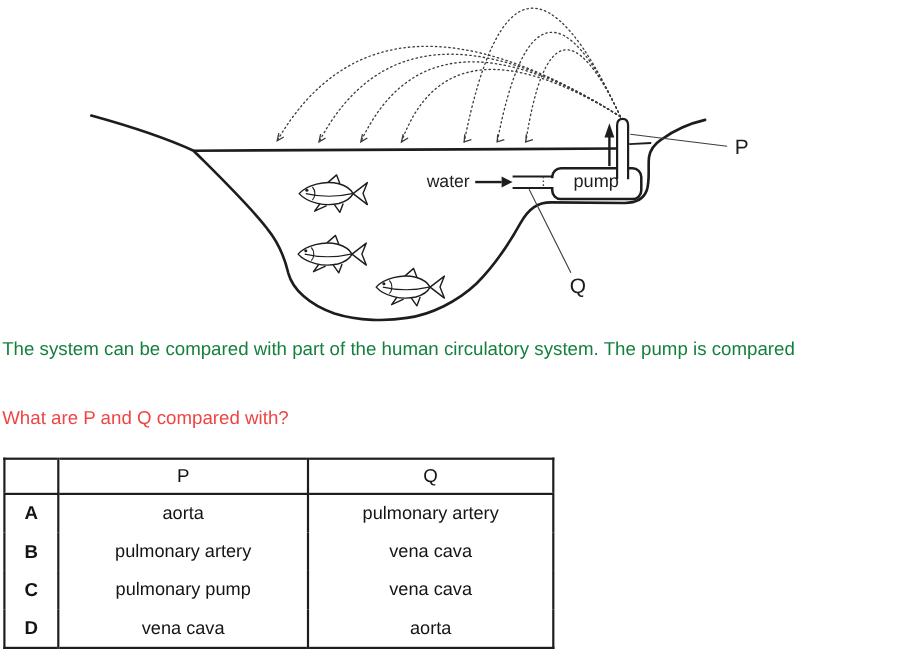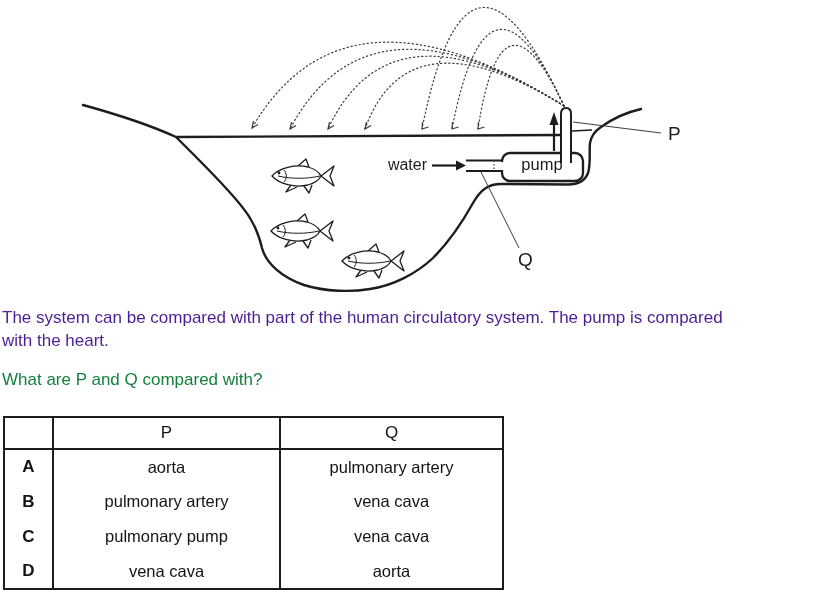--- a/index.html
+++ b/index.html
@@ -4,25 +4,25 @@
 <style>
   html,body{margin:0;padding:0;background:#ffffff;}
   .page{
     position:relative;width:816px;height:597px;background:#ffffff;overflow:hidden;
     font-family:"Liberation Sans",sans-serif;color:#1d1d1d;
   }
   .diagram{position:absolute;left:0;top:0;}
   .diagram text{font-family:"Liberation Sans",sans-serif;fill:#1d1d1d;}
   .intro{
     position:absolute;left:2px;top:307px;width:808px;
-    font-size:17px;line-height:22.5px;color:#4c1d95;
+    font-size:17px;line-height:22.5px;color:#15803d;
   }
   .prompt{
     position:absolute;left:2px;top:370px;
-    font-size:17px;color:#15803d;
+    font-size:17px;color:#ef4444;
   }
   table.options{
     position:absolute;left:3px;top:416px;
     border-collapse:collapse;table-layout:fixed;
     font-size:16.5px;color:#141414;background:#fff;
   }
   table.options,table.options th,table.options td{border:0 solid #1d1d1d;}
   table.options{border-width:2px;}
   table.options th{border-bottom-width:2px;font-weight:normal;font-size:17px;}
   table.options .c0{width:47px;border-right-width:2px;}
@@ -119,21 +119,20 @@
     </g>
 
     <text x="427" y="170" text-anchor="end" font-size="16">water</text>
     <text x="542" y="170" text-anchor="middle" font-size="16.5">pump</text>
     <text x="668" y="140" font-size="19">P</text>
     <text x="518" y="266" font-size="19">Q</text>
   </svg>
 
   <div class="intro">
     <div>The system can be compared with part of the human circulatory system. The pump is compared</div>
-    <div>with the heart.</div>
   </div>
 
   <div class="prompt">What are P and Q compared with?</div>
 
   <table class="options">
     <thead>
       <tr>
         <th class="c0"></th>
         <th class="c1">P</th>
         <th class="c2">Q</th>

